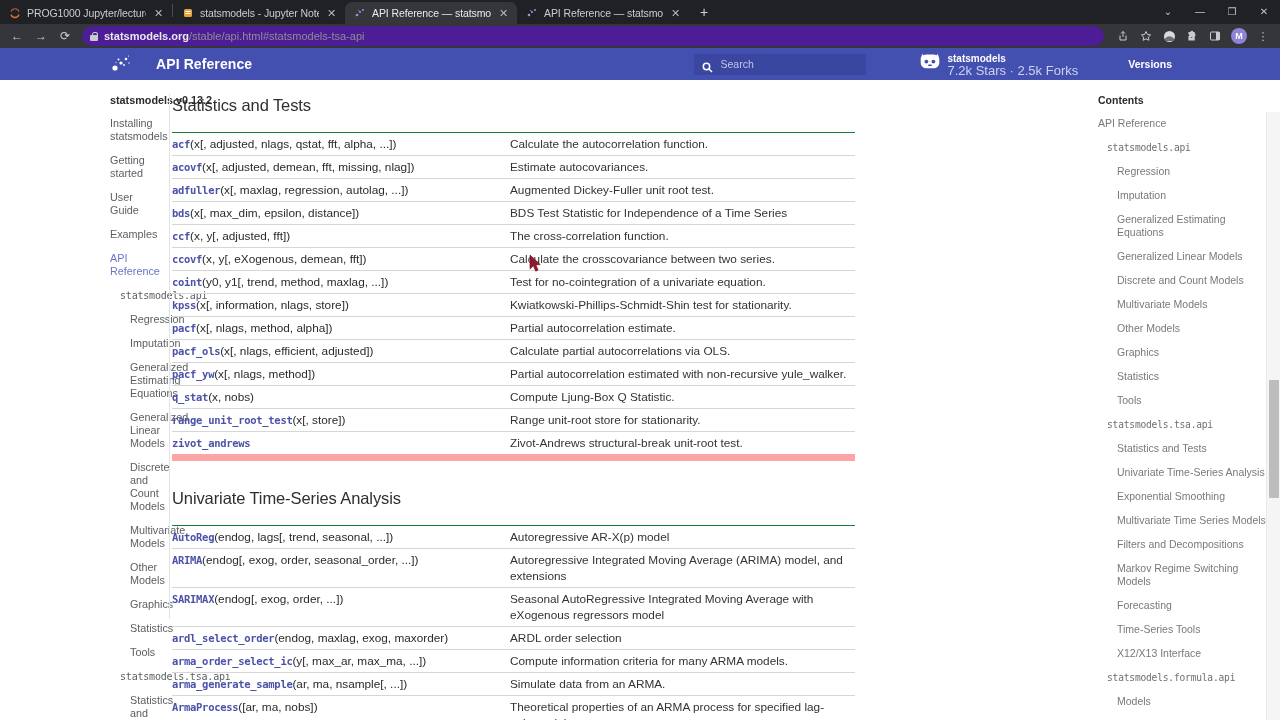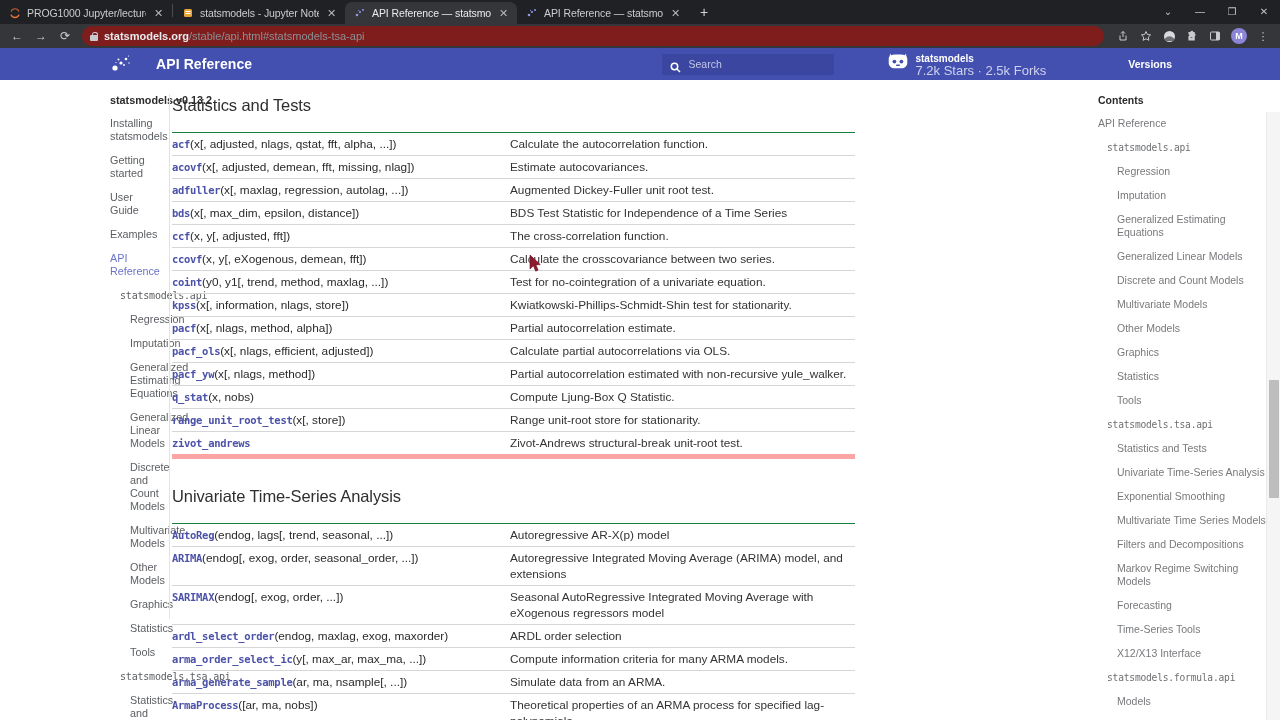--- a/index.html
+++ b/index.html
@@ -48,21 +48,21 @@
 
   .toolbar {
     height: 24px; background: #35363a; display: flex; align-items: center;
     padding: 0 6px; gap: 2px; flex: 0 0 24px;
   }
   .navbtn {
     width: 22px; height: 22px; display: flex; align-items: center; justify-content: center;
     color: #c8cacd; font-size: 12px;
   }
   .omnibox {
-    flex: 1 1 auto; height: 20px; background: #7f1d1d; border-radius: 10px;
+    flex: 1 1 auto; height: 20px; background: #4c1d95; border-radius: 10px;
     display: flex; align-items: center; padding: 0 8px; gap: 6px; margin: 0 6px 0 4px;
     min-width: 0;
   }
   .omnibox .lock { width: 8px; height: 9px; position: relative; flex: 0 0 8px; }
   .omnibox .lock::before {
     content: ""; position: absolute; left: 0; bottom: 0; width: 8px; height: 5.5px;
     background: #c6c9cd; border-radius: 1px;
   }
   .omnibox .lock::after {
     content: ""; position: absolute; left: 2px; top: 0; width: 4px; height: 5px;
@@ -99,21 +99,21 @@
   }
   .searchbox {
     width: 172px; height: 21px; background: #3a46a0; display: flex; align-items: center;
     padding: 0 8px; gap: 7px; margin-right: 54px;
   }
   .searchbox .sicon { width: 11px; height: 11px; position: relative; flex: 0 0 11px; }
   .searchbox .splaceholder { color: #c2c7e8; font-size: 10.5px; }
   .gh-block { display: flex; align-items: center; gap: 7px; margin-right: 50px; }
   .gh-text .ghname { color: #fff; font-size: 10px; font-weight: 700; line-height: 12px; }
   .gh-text .ghstats { color: #cdd2ee; font-size: 13px; line-height: 11px; text-align: center; }
-  .versions { color: #fff; font-size: 10.5px; font-weight: 700; margin-right: 108px; margin-left: 32px; }
+  .versions { color: #fff; font-size: 10.5px; font-weight: 700; margin-right: 108px; }
 
   .page-body { display: flex; position: relative; height: 656px; background: #fff; }
 
   
   .left-nav {
     width: 172px; flex: 0 0 172px; padding: 14px 10px 0 110px;
     font-size: 10.8px; color: #4d4f52; position: relative;
   }
   .left-nav .nav-title { font-weight: 700; color: #2b2b2b; font-size: 10.8px; margin-bottom: 11px; white-space: nowrap;}
   .left-nav a {
@@ -135,21 +135,21 @@
     font-size: 16.5px; font-weight: 400; color: #2f2f2f; margin: 8px 0 17px 0;
     letter-spacing: -0.1px;
   }
   h2.sec.second { margin-top: 28px; }
   table.apitable { width: 683px; border-collapse: collapse; table-layout: fixed; }
   table.apitable td {
     border-top: 1px solid #d6d6d6; padding: 3px 6px 3px 0; vertical-align: top;
     font-size: 11.8px; color: #333; line-height: 16px;
   }
   table.apitable tr:first-child td { border-top: 1px solid #15803d; }
-  table.apitable tr:last-child td { border-bottom: 5px solid #fca5a5; margin-top: 15px; }
+  table.apitable tr:last-child td { border-bottom: 7px solid #fca5a5; margin-top: 15px; }
   td.sig { width: 338px; }
   td.desc { width: 345px; padding-left: 4px; }
   .fname {
     font-family: "DejaVu Sans Mono", monospace; font-size: 10.5px;
     color: #4b52a8; font-weight: 600; letter-spacing: -0.3px;
   }
   .fargs { color: #2a2a2a; font-size: 11.8px; }
 
   
   .right-nav {

